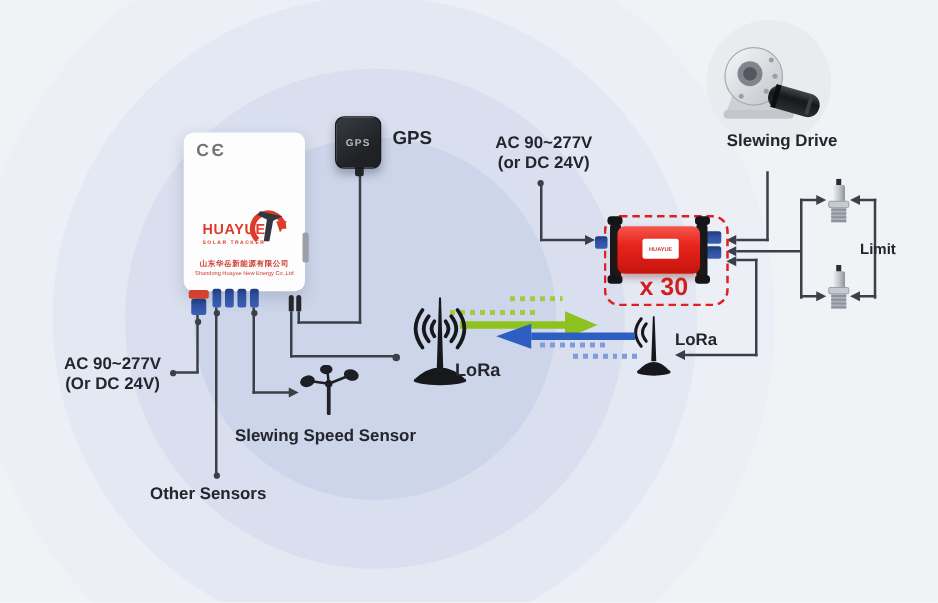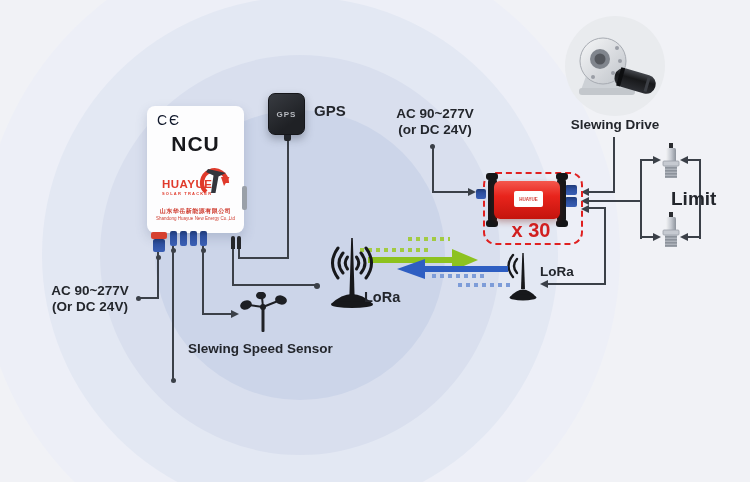--- a/index.html
+++ b/index.html
@@ -81,21 +81,21 @@
     <circle cx="44" cy="20" r="2" fill="#9a9ea6"></circle>
       <circle cx="47" cy="33" r="2" fill="#9a9ea6"></circle>
     <circle cx="40" cy="45" r="2" fill="#9a9ea6"></circle>
       <circle cx="20" cy="49" r="2" fill="#9a9ea6"></circle>
     <g transform="rotate(16 50 48)">
       <rect x="42" y="40" width="42" height="19" rx="9" fill="url(#mot)"></rect>
       <rect x="46" y="40" width="4" height="19" fill="#0d0e10"></rect>
       <rect x="74" y="42" width="3" height="15" fill="#3c3f45"></rect>
     </g>
   </svg>
-  <div class="lbl" style="left:560px;top:117px;width:110px;">Slewing Drive</div>
+  <div class="lbl" style="left:560px;top:105px;width:110px;text-align:right;">Slewing Drive</div>
 
   <div class="wire" style="left:613px;top:137px;width:2px;height:56px;"></div>
   <div class="wire" style="left:589px;top:191px;width:26px;height:2px;"></div>
   <div class="tri l" style="left:581px;top:188px;"></div>
 
   <div class="wire" style="left:589px;top:200px;width:52px;height:2px;"></div>
   <div class="tri l" style="left:581px;top:197px;"></div>
   <div class="wire" style="left:640px;top:159px;width:2px;height:80px;"></div>
   <div class="wire" style="left:640px;top:159px;width:14px;height:2px;"></div>
   <div class="tri r" style="left:653px;top:156px;"></div>
@@ -119,21 +119,21 @@
   <svg style="left:659px;top:212px;" width="24" height="38" viewBox="0 0 24 38">
     <rect x="10" y="0" width="4" height="6" fill="#2a2c30"></rect>
     <rect x="7" y="5" width="10" height="14" rx="1.5" fill="url(#metal)"></rect>
     <rect x="4" y="18" width="16" height="5" rx="1" fill="#c6cad1" stroke="#9aa0a8" stroke-width="0.8"></rect>
     <rect x="6" y="23" width="12" height="12" fill="#aeb3bb"></rect>
     <rect x="6" y="24" width="12" height="1.6" fill="#8d939c"></rect>
       <rect x="6" y="27" width="12" height="1.6" fill="#8d939c"></rect>
     <rect x="6" y="30" width="12" height="1.6" fill="#8d939c"></rect>
       <rect x="6" y="33" width="12" height="1.6" fill="#8d939c"></rect>
   </svg>
-  <div class="lbl" style="left:671px;top:191px;font-size:19px;">Limit</div>
+  <div class="lbl" style="left:688px;top:191px;font-size:12px;">Limit</div>
 
   <div class="lbl" style="left:385px;top:106px;width:100px;">
     <div>AC 90~277V</div>
     <div>(or DC 24V)</div>
   </div>
   <div class="dot" style="left:430px;top:144px;"></div>
   <div class="wire" style="left:431.5px;top:148px;width:2px;height:45px;"></div>
   <div class="wire" style="left:431.5px;top:191px;width:38px;height:2px;"></div>
   <div class="tri r" style="left:468px;top:188px;"></div>
 
@@ -182,22 +182,21 @@
     <path d="M20 14 Q9 29 20 44" stroke="#17181b" stroke-width="3" fill="none" stroke-linecap="round"></path>
     <path d="M25 19 Q17 29 25 39" stroke="#17181b" stroke-width="3" fill="none" stroke-linecap="round"></path>
     <path d="M29.5 23 Q25 29 29.5 35" stroke="#17181b" stroke-width="3" fill="none" stroke-linecap="round"></path>
     <path d="M48 14 Q59 29 48 44" stroke="#17181b" stroke-width="3" fill="none" stroke-linecap="round"></path>
     <path d="M43 19 Q51 29 43 39" stroke="#17181b" stroke-width="3" fill="none" stroke-linecap="round"></path>
     <path d="M38.5 23 Q43 29 38.5 35" stroke="#17181b" stroke-width="3" fill="none" stroke-linecap="round"></path>
   </svg>
   <div class="lbl" style="left:364px;top:289px;font-size:14.5px;">LoRa</div>
 
   <div class="ncu-box">
-    <div style="position:absolute;left:10px;top:6px;font-size:14px;font-weight:normal;color:#0f172a;letter-spacing:2px;">CЄ</div>
-    <div style="position:absolute;left:0;top:26px;width:100%;text-align:center;font-size:21px;font-weight:bold;color:#17181c;letter-spacing:1px;">NCU</div>
+    <div style="position:absolute;left:10px;top:6px;font-size:14px;font-weight:bold;color:#737373;letter-spacing:2px;">CЄ</div>
     <div style="position:absolute;left:15px;top:72px;font-size:11.5px;font-weight:bold;color:#e03a2b;letter-spacing:.5px;">HUAYUE</div>
     <div style="position:absolute;left:15px;top:85px;font-size:4px;font-weight:bold;color:#e03a2b;letter-spacing:1.2px;">SOLAR TRACKER</div>
     <svg style="left:52px;top:56px;" width="32" height="36" viewBox="0 0 32 36">
       <path d="M7 30 A12.5 12.5 0 1 1 28 21" stroke="#e03a2b" stroke-width="4.2" fill="none"></path>
       <path d="M30.5 15 L25 24 L22 15 Z" fill="#e03a2b"></path>
       <path d="M9 7 L27 11 L19.5 14.5 L16.5 31 L12 31 L14.5 13.5 L7 10 Z" fill="#33363d"></path>
     </svg>
     <div style="position:absolute;left:0;top:101px;width:100%;text-align:center;font-size:6px;font-weight:bold;color:#cf3b2e;letter-spacing:.5px;">山东华岳新能源有限公司</div>
     <div style="position:absolute;left:0;top:110px;width:100%;text-align:center;font-size:4.5px;color:#cf3b2e;">Shandong Huayue New Energy Co.,Ltd</div>
     <div style="position:absolute;right:-3px;top:80px;width:5px;height:24px;background:#9aa0a8;border-radius:2px;"></div>
@@ -217,20 +216,21 @@
   <div class="wire" style="left:140px;top:297px;width:19px;height:2px;"></div>
   <div class="dot" style="left:136px;top:295.5px;"></div>
   <div class="lbl" style="left:40px;top:283px;width:100px;">
     <div>AC 90~277V</div>
     <div>(Or DC 24V)</div>
   </div>
 
   <div class="wire" style="left:172px;top:246px;width:2px;height:134px;"></div>
   <div class="dot" style="left:170.5px;top:248px;"></div>
   <div class="dot" style="left:170.5px;top:378px;"></div>
+  <div class="lbl" style="left:120px;top:387px;">Other Sensors</div>
 
   <div class="wire" style="left:202px;top:246px;width:2px;height:69px;"></div>
   <div class="dot" style="left:200.5px;top:248px;"></div>
   <div class="wire" style="left:202px;top:313px;width:30px;height:2px;"></div>
   <div class="tri r" style="left:231px;top:310px;"></div>
   <svg style="left:238px;top:292px;" width="50" height="42" viewBox="0 0 50 42">
     <rect x="23.5" y="16" width="3" height="24" rx="1" fill="#202227"></rect>
     <circle cx="25" cy="15" r="3" fill="#1d1f24"></circle>
     <line x1="25" y1="15" x2="11" y2="13" stroke="#1d1f24" stroke-width="2"></line>
     <line x1="25" y1="15" x2="40" y2="9" stroke="#1d1f24" stroke-width="2"></line>

